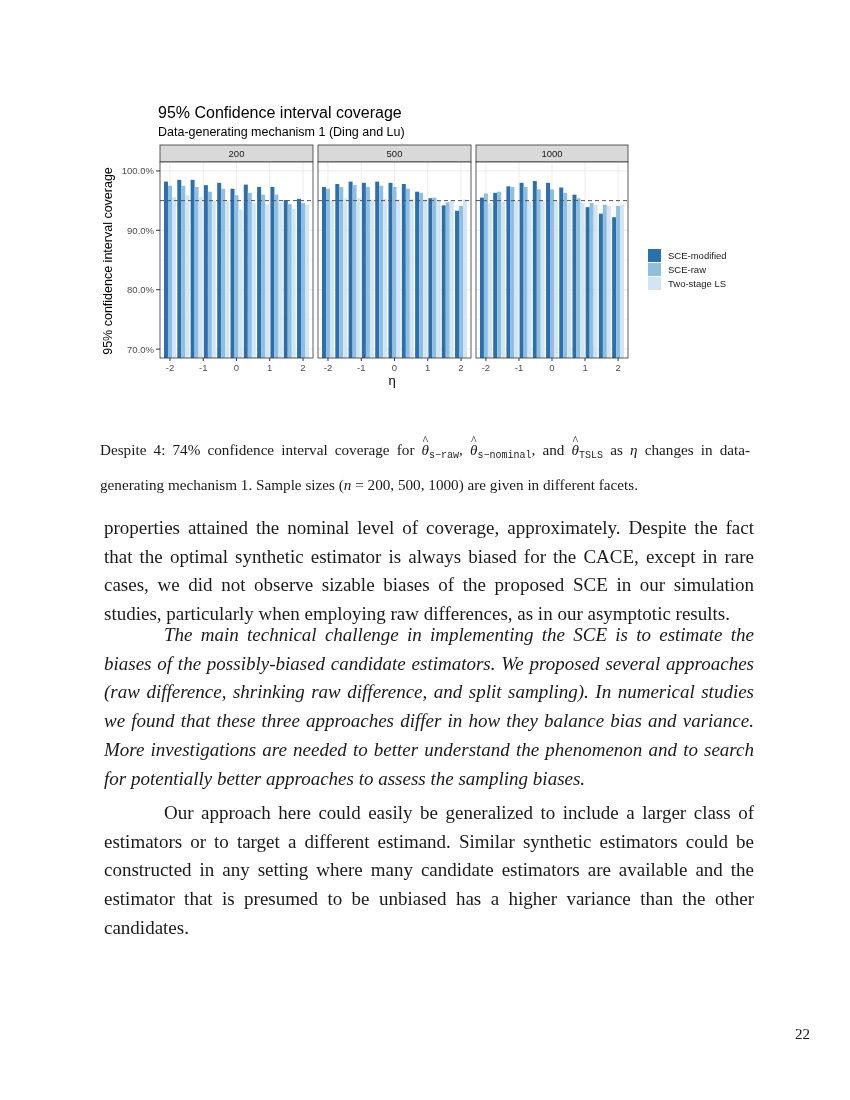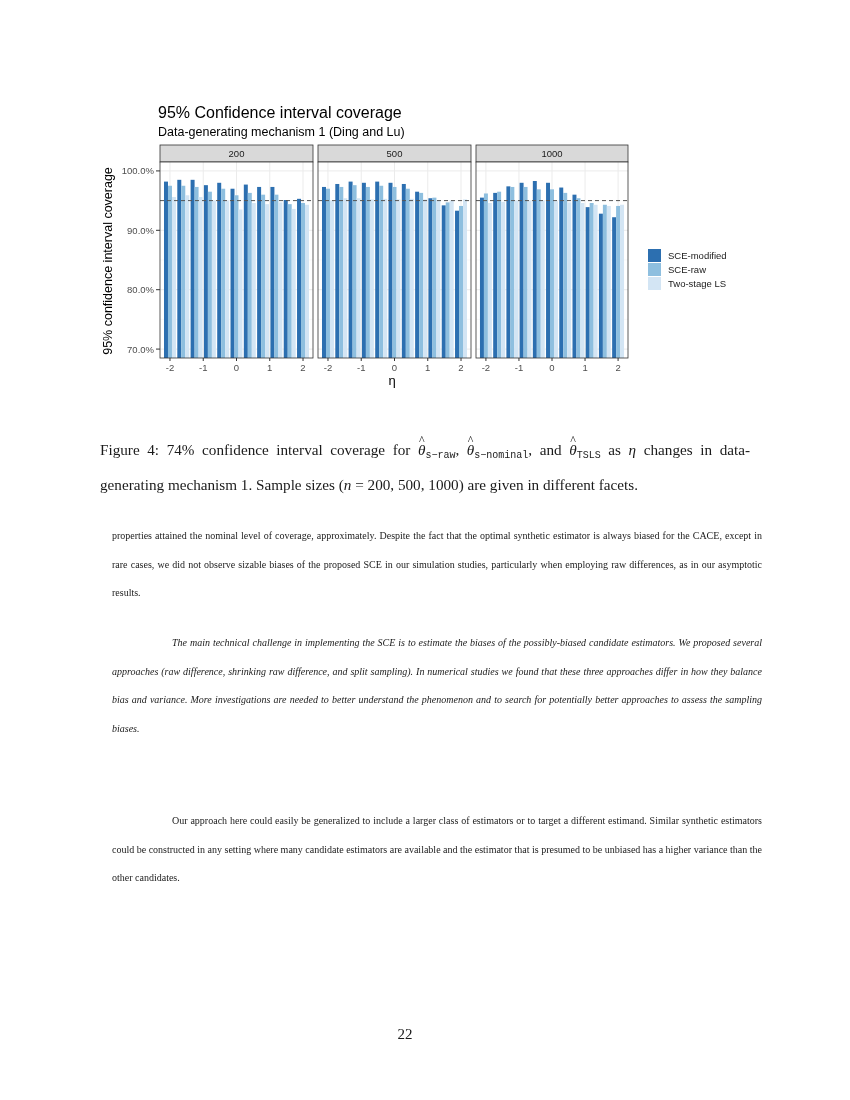--- a/index.html
+++ b/index.html
@@ -1,25 +1,25 @@
 <!DOCTYPE html>
 <html><head>
 <meta charset="utf-8">
 <style>
   html, body { margin:0; padding:0; background:#ffffff; }
   body { width:850px; height:1100px; position:relative; overflow:hidden; font-family:"DejaVu Serif","Liberation Serif",serif; color:#1a1a1a; }
   #figure { position:absolute; left:88px; top:95px; width:670px; height:300px; }
   #figure svg text { font-family:"Liberation Sans","DejaVu Sans",sans-serif; }
   .caption { position:absolute; left:100px; top:435px; width:650px; font-size:15.2px; line-height:29px; text-align:justify; font-family:"Liberation Serif","DejaVu Serif",serif; }
-  .para { position:absolute; left:100px; width:650px; font-size:10px; line-height:28.7px; text-align:justify; font-family:"Liberation Serif","DejaVu Serif",serif; margin:12px; }
+  .para { position:absolute; left:100px; width:650px; font-size:19px; line-height:28.7px; text-align:justify; font-family:"Liberation Serif","DejaVu Serif",serif; margin:4px; }
   .para.indent { text-indent:60px; }
   #p1 { top:510px; }
   #p2 { top:617px;font-style:italic; }
   #p3 { top:795px; }
-  .pagenum { position:absolute; top:1026px; left:0; width:810px; text-align:center; font-size:15px; font-family:"Liberation Serif","DejaVu Serif",serif; }
+  .pagenum { position:absolute; top:1026px; left:0; width:810px; text-align:right; font-size:15px; font-family:"Liberation Serif","DejaVu Serif",serif; }
   .math { font-style:italic; }
   .sub { font-size:10px; vertical-align:-3px; font-style:normal;font-family:Liberation Mono, monospace; }
   .hat { position:relative; display:inline-block; font-style:italic; }
   .hat::before { content:"^"; position:absolute; top:-9px; left:0; width:100%; text-align:center; font-style:normal; font-size:12px; }
 </style>
 </head>
 <body>
 
 <div id="figure">
   <svg id="chart" width="670" height="300" xmlns="http://www.w3.org/2000/svg">
@@ -230,21 +230,21 @@
         <text x="580" y="164" font-size="9.5" fill="#1a1a1a">SCE-modified</text>
         <rect x="560" y="168" width="13" height="13" fill="#8ebfdf"></rect>
         <text x="580" y="178" font-size="9.5" fill="#1a1a1a">SCE-raw</text>
         <rect x="560" y="182" width="13" height="13" fill="#d3e5f4"></rect>
         <text x="580" y="192" font-size="9.5" fill="#1a1a1a">Two-stage LS</text>
       </g>
   </svg>
 </div>
 
 <div class="caption">
-  <span>Figure 4:</span>
+  <span>Despite 4:</span>
   <span>74% confidence interval coverage for</span>
   <span class="hat">θ</span><span class="sub math">s−raw</span>,
   <span class="hat">θ</span><span class="sub math">s−nominal</span>,
   <span>and</span>
   <span class="hat">θ</span><span class="sub">TSLS</span>
   <span>as</span>
   <span class="math">η</span>
   <span>changes in data-generating mechanism 1. Sample sizes (</span><span class="math">n</span><span> = 200, 500, 1000</span><span>) are given in different facets.</span>
 </div>
 

